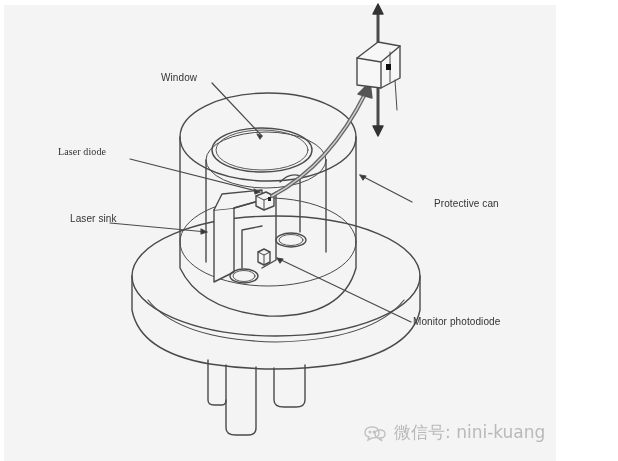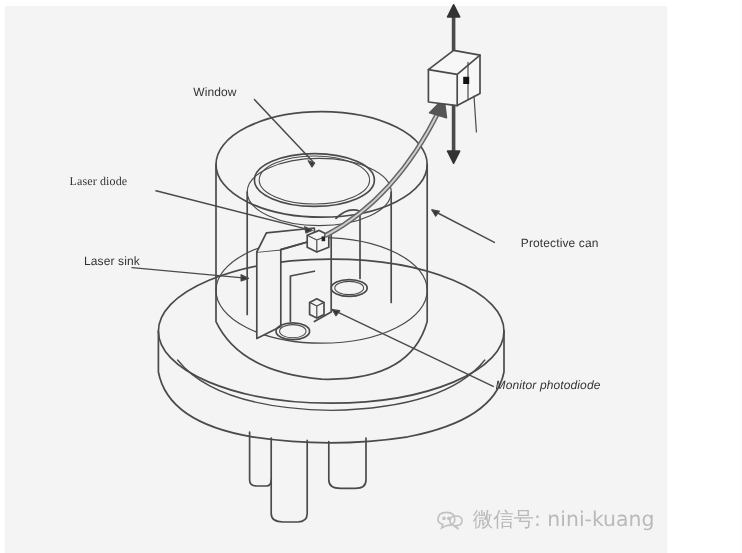--- a/index.html
+++ b/index.html
@@ -118,21 +118,21 @@
     <path d="M360 175 l6 1 l-3 4 z" fill="#333"></path>
     <path d="M411 322 L277 258"></path>
     <path d="M277 258 l6 1 l-3 4 z" fill="#333"></path>
   </g>
 </svg>
 
 <div class="label" style="left:161px; top:72px;">Window</div>
 <div class="label" style="left:58px; top:146px;font-family:Liberation Serif, serif;">Laser diode</div>
 <div class="label" style="left:70px; top:213px;">Laser sink</div>
 <div class="label" style="left:434px; top:198px;">Protective can</div>
-<div class="label" style="left:413px; top:316px;font-style:italic;">Monitor photodiode</div>
+<div class="label" style="left:413px; top:316px;">Monitor photodiode</div>
 
 <div class="watermark">
   <svg class="wm-icon" viewBox="0 0 26 20" fill="none" stroke="#c2c2c2" stroke-width="1.4">
     <path d="M3 10 Q3 4 10 4 Q17 4 17 10 Q17 15 10 15 L6 17 L7 14 Q3 13 3 10 Z"></path>
     <path d="M13 11 Q13 7 18 7 Q23 7 23 11 Q23 15 18 15 L20 18 L16 15 Q13 14 13 11 Z"></path>
     <circle cx="8" cy="9" r="0.8" fill="#c2c2c2"></circle>
     <circle cx="12" cy="9" r="0.8" fill="#c2c2c2"></circle>
   </svg>
   <span>微信号: nini-kuang</span>
 </div>

